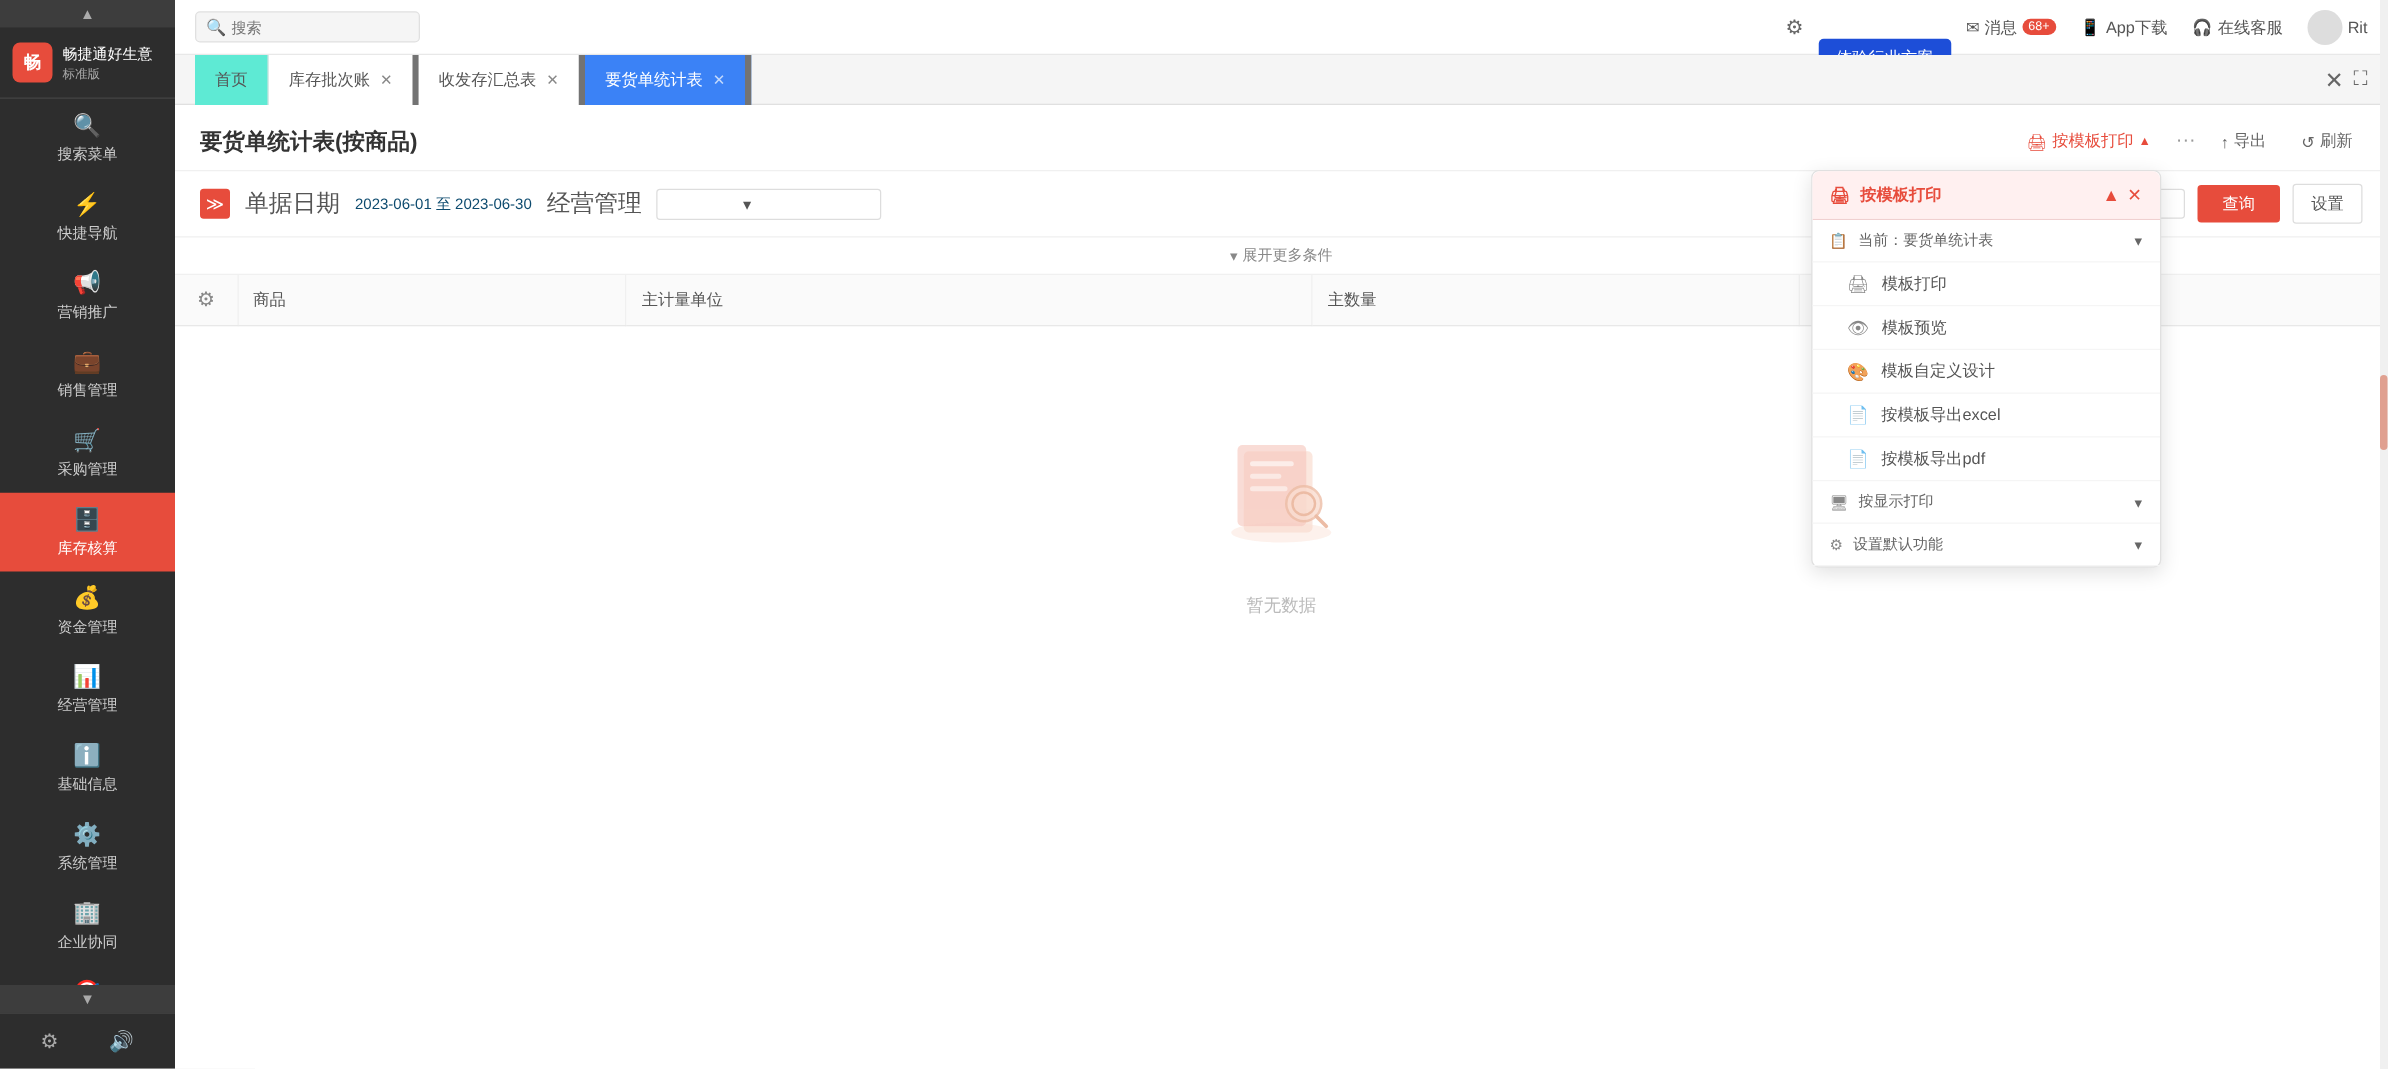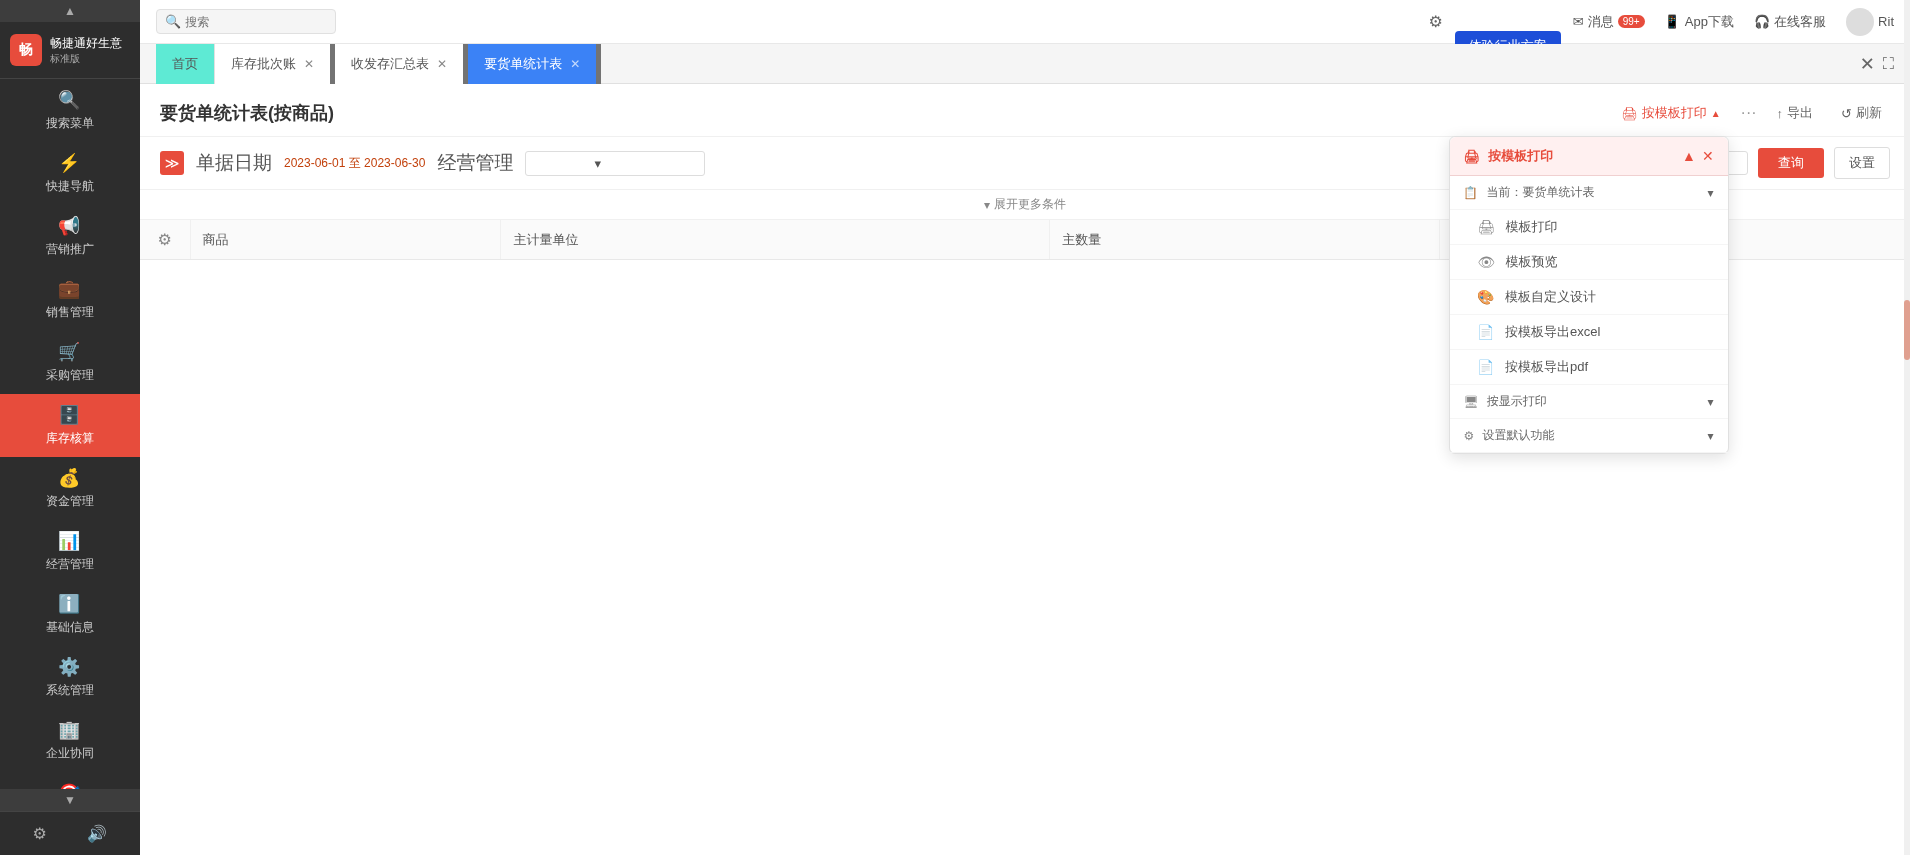--- a/index.html
+++ b/index.html
@@ -281,21 +281,21 @@
       background: white;
       cursor: pointer;
       font-size: 12px;
       color: #555;
     }
     .date-btn.active {
       background: #e74c3c;
       color: white;
       border-color: #e74c3c;
     }
-    .date-range { color: #c2410c; font-size: 12px; }
+    .date-range { color: #0c4a6e; font-size: 12px; }
     .dropdown-filter {
       display: flex;
       align-items: center;
       border: 1px solid #ddd;
       border-radius: 3px;
       padding: 4px 8px;
       background: white;
       cursor: pointer;
       gap: 60px;
       font-size: 13px;
@@ -533,21 +533,21 @@
       <span style="color:#aaa;">🔍</span>
       <input type="text" placeholder="搜索" style="">
     </div>
     <div class="topbar-center"></div>
     <span class="topbar-settings">⚙</span>
     <button class="topbar-trial">体验行业方案</button>
     <div class="topbar-right">
       <div class="topbar-right-item">
         <span>✉</span>
         <span>消息</span>
-        <span class="badge">99+</span>
+        <span class="badge">68+</span>
       </div>
       <div class="topbar-right-item">
         <span>📱</span>
         <span>App下载</span>
       </div>
       <div class="topbar-right-item">
         <span>🎧</span>
         <span>在线客服</span>
       </div>
       <div class="topbar-right-item">
@@ -713,20 +713,36 @@
             <th>商品</th>
             <th>主计量单位</th>
             <th>主数量</th>
             <th>零售金额</th>
           </tr>
         </thead>
         <tbody>
         </tbody>
       </table>
 
+      <div class="empty-state">
+        <div class="empty-icon">
+          <svg viewBox="0 0 120 100" fill="none" xmlns="http://www.w3.org/2000/svg">
+            <ellipse cx="60" cy="85" rx="40" ry="8" fill="#f5c5b0" opacity="0.4"></ellipse>
+            <rect x="30" y="20" width="55" height="65" rx="4" fill="#f5c5b0" opacity="0.7"></rect>
+            <rect x="25" y="15" width="55" height="65" rx="4" fill="#f0a090" opacity="0.6"></rect>
+            <rect x="35" y="28" width="35" height="4" rx="2" fill="white" opacity="0.6"></rect>
+            <rect x="35" y="38" width="25" height="4" rx="2" fill="white" opacity="0.5"></rect>
+            <rect x="35" y="48" width="30" height="4" rx="2" fill="white" opacity="0.5"></rect>
+            <circle cx="78" cy="62" r="14" fill="#f5c5b0" opacity="0.8" stroke="#e0906a" stroke-width="2"></circle>
+            <circle cx="78" cy="62" r="9" fill="none" stroke="#e0906a" stroke-width="2"></circle>
+            <line x1="88" y1="72" x2="96" y2="80" stroke="#e0906a" stroke-width="3" stroke-linecap="round"></line>
+          </svg>
+        </div>
+        <span style="color:#bbb;font-size:14px;">暂无数据</span>
+      </div>
     </div>
 
   </div>
 </div>
 
 <div style="position:fixed;right:0;top:0;width:6px;height:855px;background:#f0f0f0;z-index:9999;">
   <div style="width:6px;height:60px;background:#e0a090;border-radius:3px;margin-top:300px;"></div>
 </div>
 
 </body></html>

